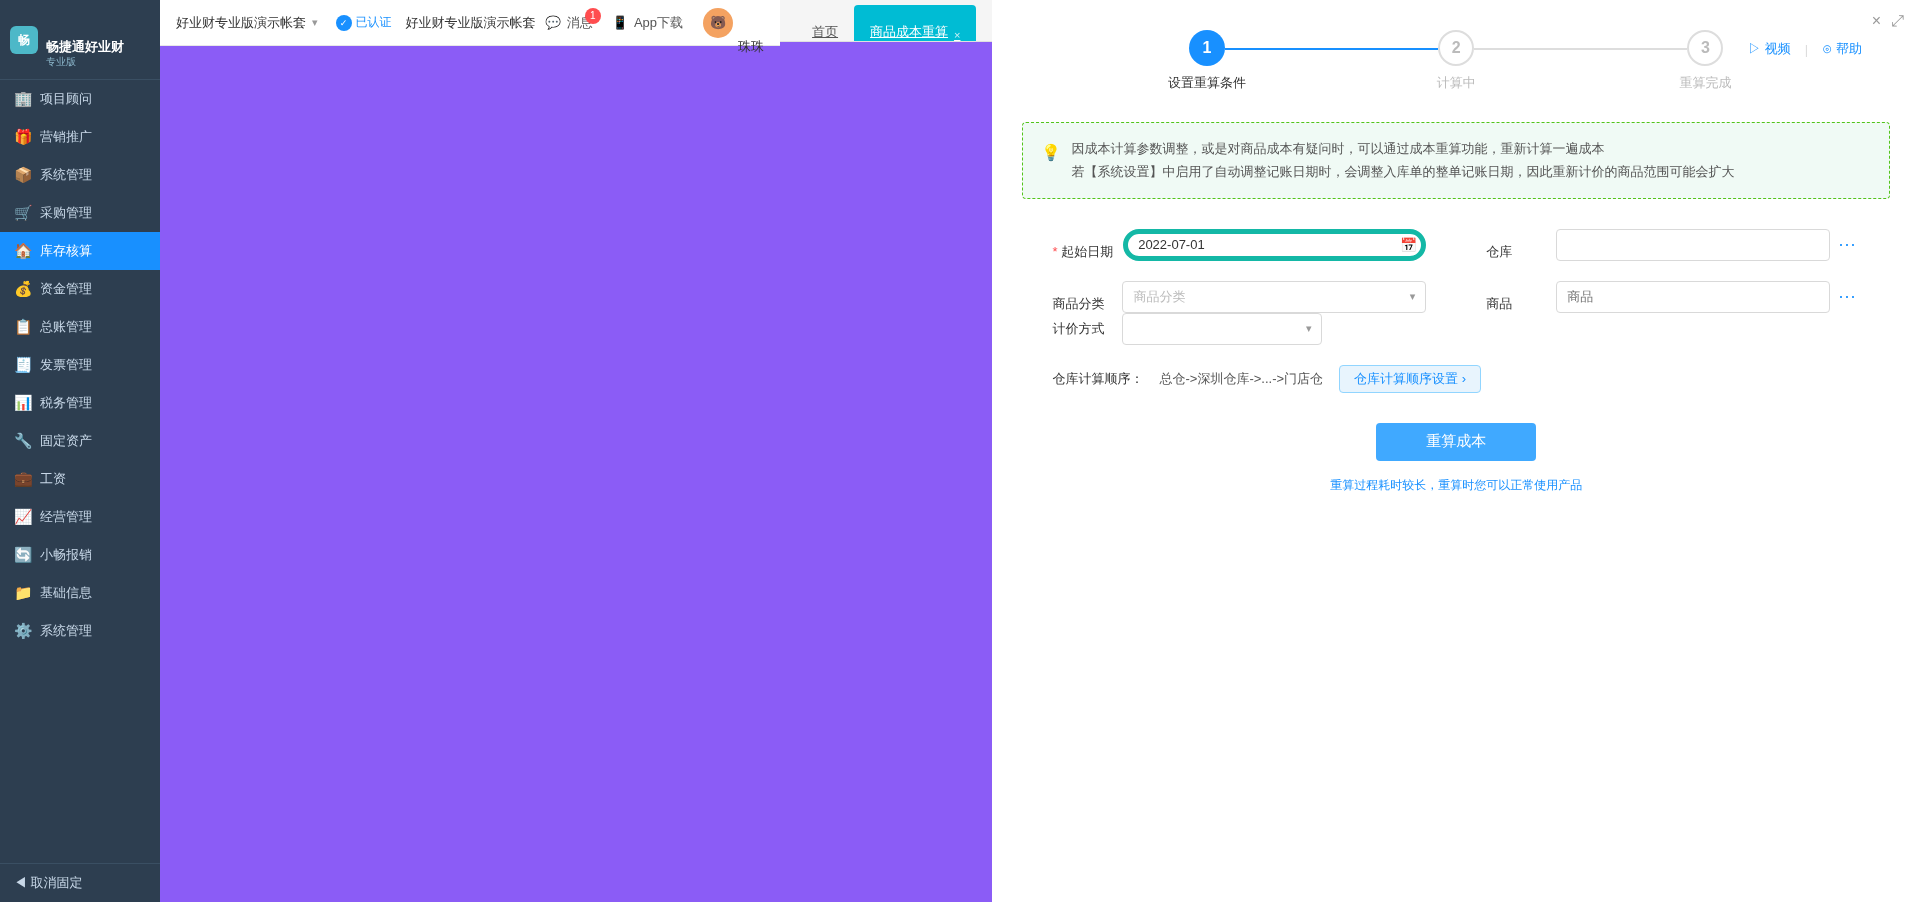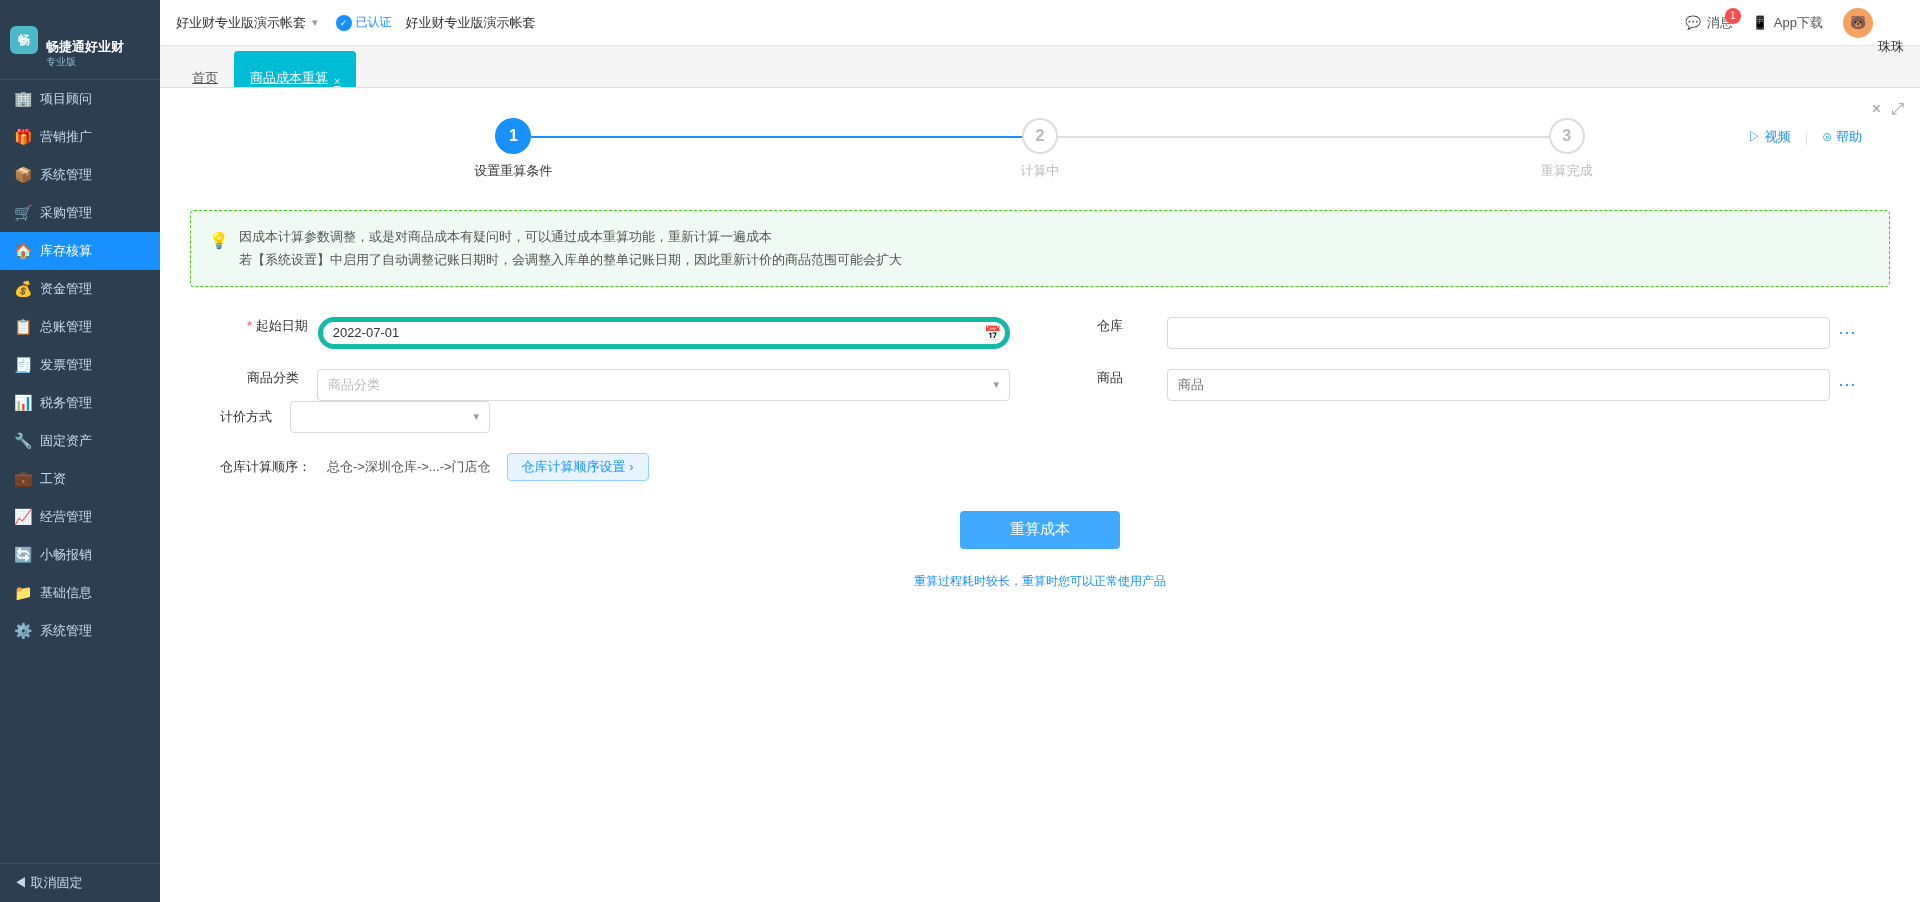--- a/index.html
+++ b/index.html
@@ -68,22 +68,22 @@
       padding: 10px 14px;
       color: #c8d8e8;
       cursor: pointer;
       font-size: 13px;
     }
 
     
     .main {
       flex: 1;
       display: flex;
-      flex-direction: column;
-      background: #4d7c0f;
+      flex-direction: row;
+      background: #8b5cf6;
       overflow: hidden;
     }
 
     
     .topbar {
       height: 46px;
       background: #fff;
       display: flex;
       align-items: center;
       padding: 0 16px;
@@ -295,23 +295,22 @@
 
     
     .form-grid {
       display: grid;
       grid-template-columns: 1fr 1fr;
       gap: 20px 60px;
       margin: 0 30px;
     }
     .form-row {
       display: flex;
-      align-items: flex-start;
+      align-items: flex-end;
       gap: 10px;
-      margin-left: 27px;
     }
     .form-label {
       font-size: 13px;
       color: #333;
       min-width: 60px;
       white-space: nowrap;
     }
     .form-label.required::before {
       content: '* ';
       color: #ff4d4f;
@@ -406,21 +405,21 @@
       align-items: center;
       gap: 4px;
     }
 
     
     .recalc-section {
       display: flex;
       flex-direction: column;
       align-items: center;
       margin-top: 10px;
-      gap: 24px;
+      gap: 16px;
       justify-content: center;
     }
     .recalc-btn {
       background: #40a9ff;
       color: #fff;
       border: none;
       border-radius: 4px;
       padding: 0 50px;
       height: 38px;
       font-size: 15px;

